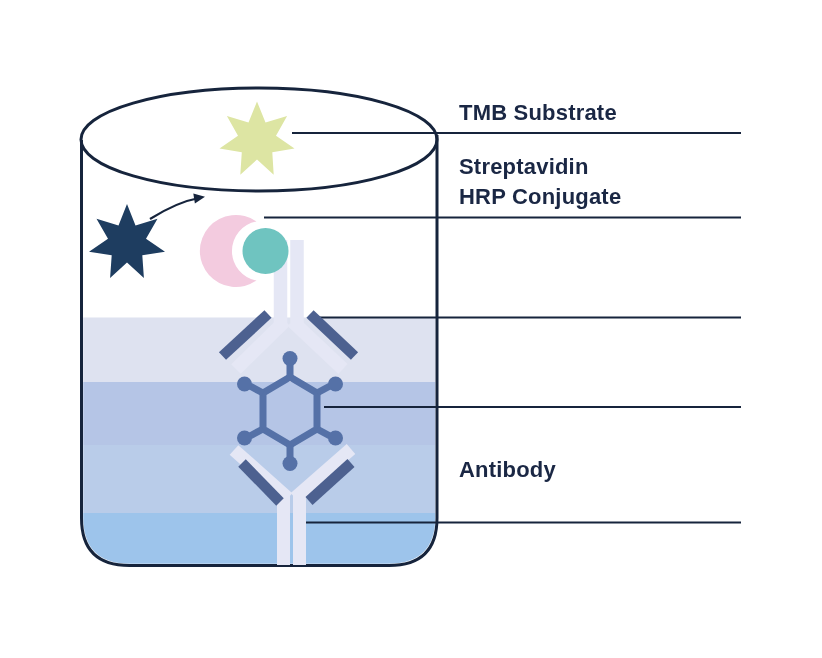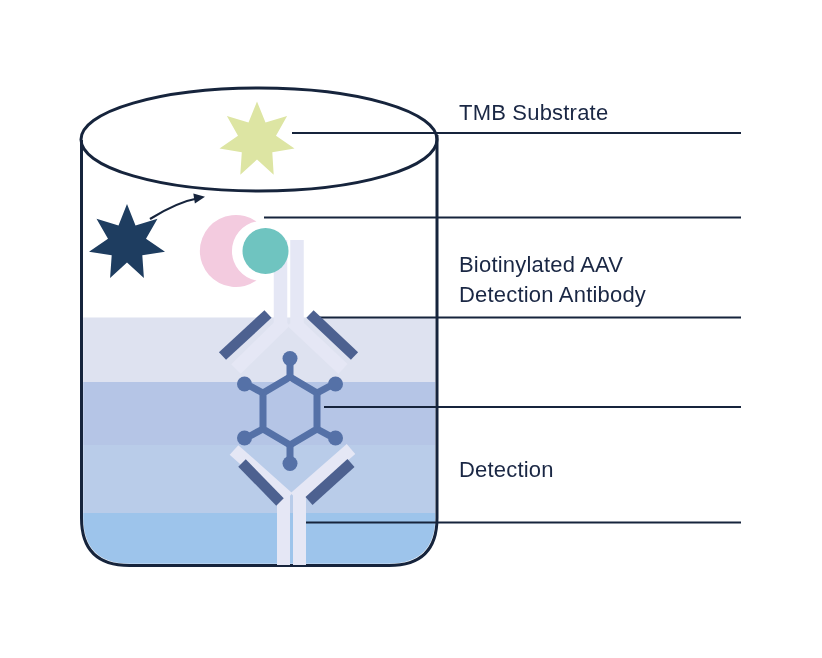--- a/index.html
+++ b/index.html
@@ -7,21 +7,21 @@
     position:relative; width:822px; height:658px; background:#ffffff;
     overflow:hidden; font-family:"Liberation Sans", sans-serif;
   }
   .canvas svg { position:absolute; left:0; top:0; }
   .ink-stroke { fill:none; stroke:#16243c; stroke-width:3; }
   .leader { stroke:#16243c; stroke-width:2.2; }
   .lbl {
     position:absolute; left:459px; color:#1a2744;
     font-size:22px; line-height:30px; font-weight:400; letter-spacing:0.2px;
   }
-  .lbl span { display:block; white-space:nowrap; }
+  .lbl span { display:block; white-space:nowrap;font-weight:bold; }
 </style>
 </head>
 <body>
 
 <div class="canvas">
 
   <svg width="822" height="658" viewBox="0 0 822 658">
 
     <defs>
       <clipPath id="wellClip">
@@ -105,21 +105,21 @@
     <path d="M 256.5,221.5 A 36 36 0 1 0 256.5,280.5 A 30 30 0 0 1 256.5,221.5 Z" fill="#f3cbdf"></path>
     <circle cx="265.5" cy="251" r="23" fill="#6fc4c0"></circle>
 
     <polygon points="257,101.5 265.5,122.4 287.1,116 276,135.7 294.5,148.6 272.3,152.2 273.7,174.7 257,159.5 240.3,174.7 241.8,152.2 219.5,148.6 238,135.7 226.9,116 248.5,122.4" fill="#dde5a3"></polygon>
   </svg>
 
   <div class="lbl" style="top:98px">
     <span>TMB Substrate</span>
     <span></span>
   </div>
-  <div class="lbl" style="top:250px">
-    <span>Biotinylated AAV</span>
-    <span>Detection Antibody</span>
+  <div class="lbl" style="top:152px">
+    <span>Streptavidin</span>
+    <span>HRP Conjugate</span>
   </div>
   <div class="lbl" style="top:455px">
-    <span>Detection</span>
+    <span>Antibody</span>
   </div>
 
 </div>
 
 </body></html>

